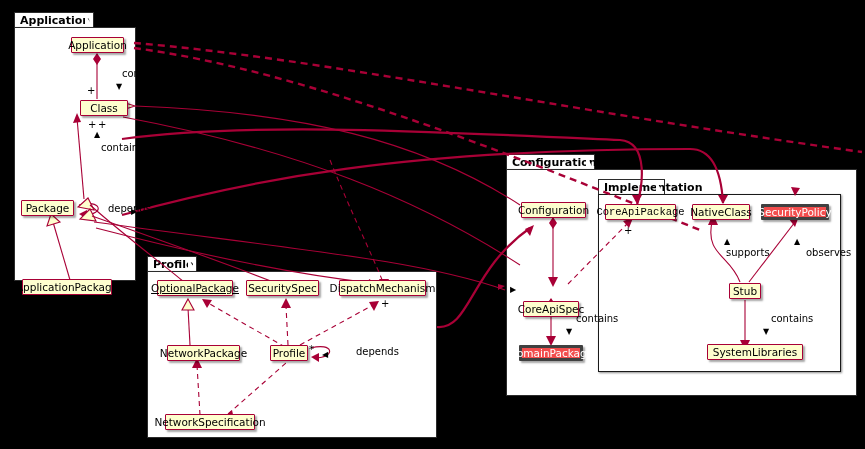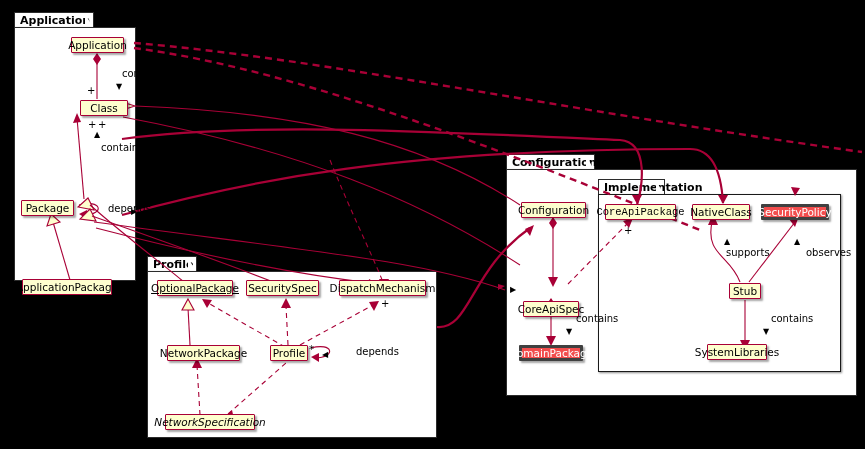--- a/index.html
+++ b/index.html
@@ -155,31 +155,31 @@
   <div class="cls" style="left:71px;top:37px;width:53px;">Application</div>
   <div class="cls" style="left:80px;top:100px;width:48px;">Class</div>
   <div class="cls abstract" style="left:21px;top:200px;width:53px;">Package</div>
   <div class="cls" style="left:22px;top:279px;width:90px;">ApplicationPackage</div>
 
   <div class="cls" style="left:157px;top:280px;width:76px;text-decoration:underline;">OptionalPackage</div>
   <div class="cls" style="left:246px;top:280px;width:73px;">SecuritySpec</div>
   <div class="cls" style="left:339px;top:280px;width:87px;">DispatchMechanism</div>
   <div class="cls" style="left:167px;top:345px;width:73px;">NetworkPackage</div>
   <div class="cls" style="left:270px;top:345px;width:38px;">Profile</div>
-  <div class="cls" style="left:165px;top:414px;width:90px;font-style:italic;">NetworkSpecification</div>
+  <div class="cls" style="left:165px;top:414px;width:90px;">NetworkSpecification</div>
 
   <div class="cls" style="left:521px;top:202px;width:65px;">Configuration</div>
   <div class="cls" style="left:523px;top:282px;width:56px;margin-top:19px;">CoreApiSpec</div>
   <div class="cls danger" style="left:519px;top:345px;width:64px;">DomainPackage</div>
 
   <div class="cls" style="left:605px;top:204px;width:71px;font-family:Liberation Mono, monospace;">CoreApiPackage</div>
   <div class="cls" style="left:692px;top:204px;width:58px;">NativeClass</div>
   <div class="cls danger" style="left:761px;top:204px;width:68px;">SecurityPolicy</div>
   <div class="cls" style="left:729px;top:283px;width:32px;">Stub</div>
-  <div class="cls" style="left:707px;top:344px;width:60px;">SystemLibraries</div>
+  <div class="cls" style="left:707px;top:344px;width:96px;">SystemLibraries</div>
 
   <div class="elabel" style="left:98px;top:68px;">consists</div>
   <div class="etri" style="left:116px;top:83px;">▼</div>
   <div class="emult" style="left:87px;top:85px;">+</div>
 
   <div class="elabel" style="left:77px;top:142px;">contains</div>
   <div class="etri" style="left:94px;top:131px;">▲</div>
   <div class="emult" style="left:98px;top:119px;">+</div>
   <div class="emult" style="left:88px;top:119px;">+</div>
 

